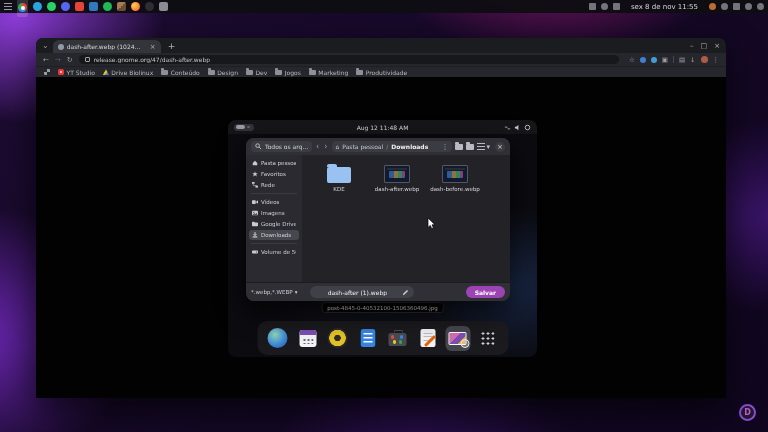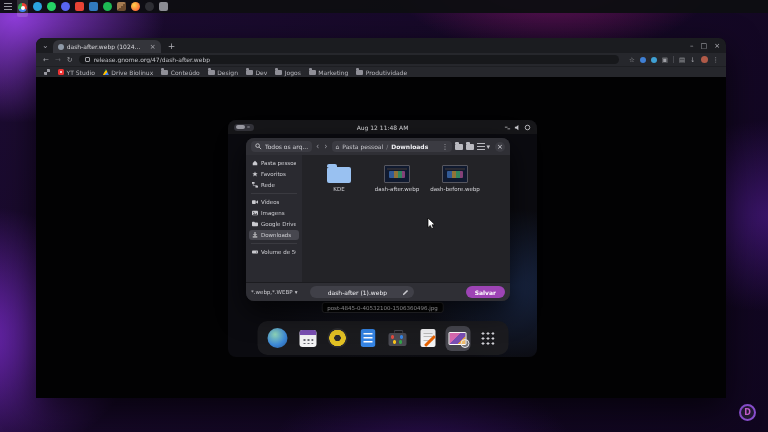--- a/index.html
+++ b/index.html
@@ -225,20 +225,31 @@
       <span class="p-app pa-whatsapp"></span>
       <span class="p-app pa-discord"></span>
       <span class="p-app pa-gmail"></span>
       <span class="p-app pa-trello"></span>
       <span class="p-app pa-spotify"></span>
       <span class="p-app pa-photos"></span>
       <span class="p-app pa-firefox"></span>
       <span class="p-app pa-github"></span>
       <span class="p-app pa-files"></span>
     </div>
+    <div class="panel-right">
+      <span class="tray-ic"></span>
+      <span class="tray-ic round"></span>
+      <span class="tray-ic"></span>
+      <span class="panel-clock">sex 8 de nov 11:55</span>
+      <span class="tray-ic orange round"></span>
+      <span class="tray-ic round"></span>
+      <span class="tray-ic"></span>
+      <span class="tray-ic round"></span>
+      <span class="tray-ic round"></span>
+    </div>
   </div>
 
   <div class="browser">
     <div class="tabstrip">
       <span class="tab-search">⌄</span>
       <div class="tab">
         <span class="tab-fav"></span>
         <span class="tab-title">dash-after.webp (1024...</span>
         <span class="tab-close">×</span>
       </div>

